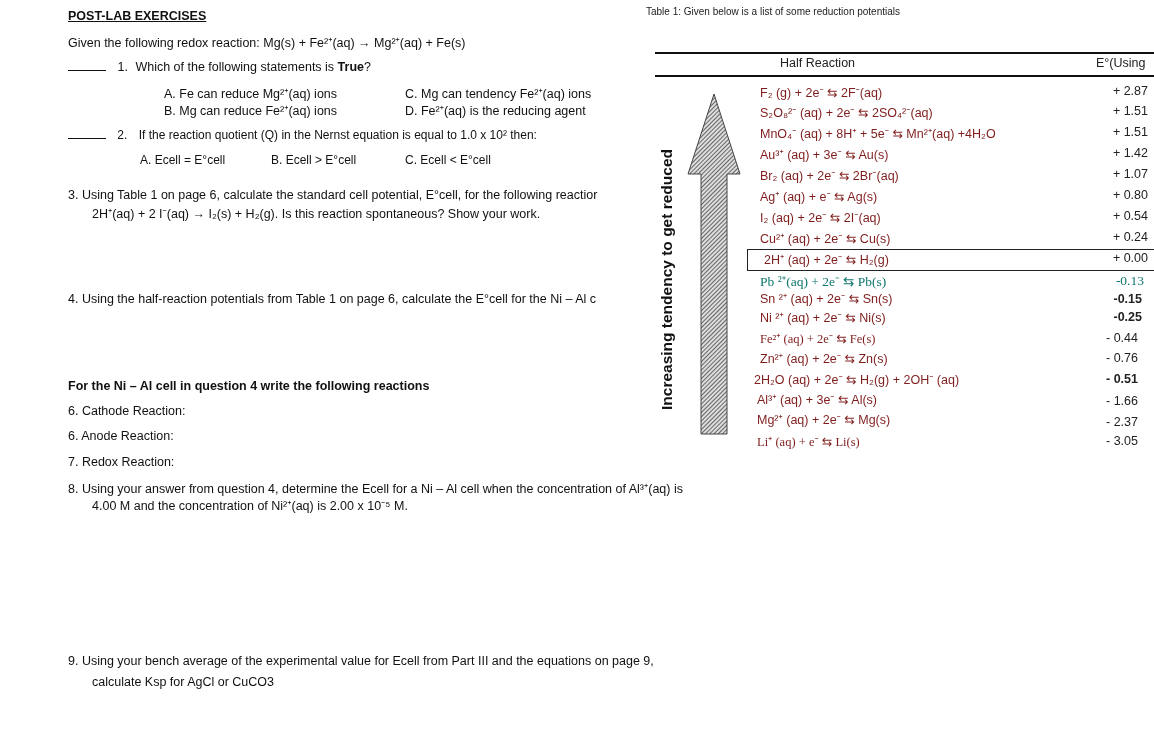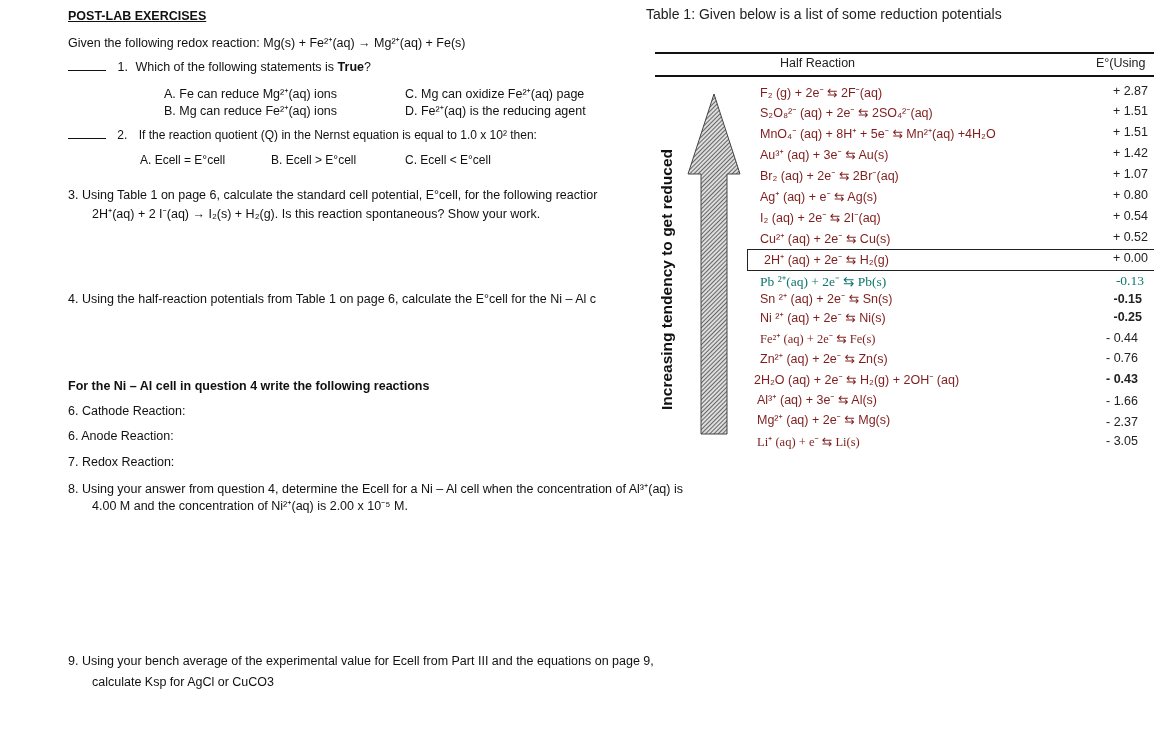--- a/index.html
+++ b/index.html
@@ -2,21 +2,21 @@
 <html><head>
 <meta charset="utf-8">
 <style>
   html, body { margin:0; padding:0; background:#ffffff; }
   body { width:1154px; height:748px; position:relative; overflow:hidden;
          font-family:"Liberation Sans", sans-serif; color:#111; font-size:12.5px; }
   .abs { position:absolute; white-space:nowrap; }
   .title { font-weight:bold; text-decoration:underline; font-size:12.5px; }
   .blank { display:inline-block; width:38px; border-bottom:1.5px solid #111; }
   .bold { font-weight:bold; }
-  .table-caption { font-size:14px; color:#222; }
+  .table-caption { font-size:10px; color:#222; }
   .rule { position:absolute; height:2px; background:#111; }
   .th { font-size:12.5px; color:#222; }
   .hr-row { position:absolute; left:760px; font-size:12.5px; color:#7f1d1d; white-space:nowrap; }
   .ev { position:absolute; right:6px; font-size:12.5px; color:#222; text-align:right; white-space:nowrap; }
   .serif { font-family:"Liberation Serif", serif; font-size:13.5px; color:#0f766e; }
   .boxrow { position:absolute; left:747px; width:420px; height:20px; border:1px solid #222; }
   .arrow-wrap { position:absolute; left:686px; top:92px; width:56px; height:345px; }
   .vlabel { position:absolute; left:658px; top:410px; transform:rotate(-90deg); transform-origin:left top;
             font-weight:bold; font-size:15.5px; color:#111; white-space:nowrap; }
 </style>
@@ -26,21 +26,21 @@
 <div class="abs title" style="left:68px;top:9px;">POST-LAB EXERCISES</div>
 <div class="abs" style="left:68px;top:34px;">Given the following redox reaction:  Mg(s) + Fe²⁺(aq) → Mg²⁺(aq) + Fe(s)</div>
 
 <div class="abs" style="left:68px;top:60px;">
   <span class="blank"></span>
   <span style="margin-left:8px;">1.</span>
   <span style="margin-left:4px;">Which of the following statements is </span><span class="bold">True</span><span>?</span>
 </div>
 <div class="abs" style="left:164px;top:85px;">A.  Fe can reduce Mg²⁺(aq) ions</div>
 <div class="abs" style="left:164px;top:102px;">B.  Mg can reduce Fe²⁺(aq) ions</div>
-<div class="abs" style="left:405px;top:85px;">C.  Mg can oxidize Fe²⁺(aq) page</div>
+<div class="abs" style="left:405px;top:85px;">C.  Mg can tendency Fe²⁺(aq) ions</div>
 <div class="abs" style="left:405px;top:102px;">D.  Fe²⁺(aq) is the reducing agent</div>
 
 <div class="abs" style="left:68px;top:128px;font-size:12px;">
   <span class="blank"></span>
   <span style="margin-left:8px;">2.</span>
   <span style="margin-left:8px;">If the reaction quotient (Q) in the Nernst equation is equal to 1.0 x 10² then:</span>
 </div>
 <div class="abs" style="left:140px;top:153px;font-size:12px;">A.  Ecell = E°cell</div>
 <div class="abs" style="left:271px;top:153px;font-size:12px;">B.  Ecell &gt; E°cell</div>
 <div class="abs" style="left:405px;top:153px;font-size:12px;">C.  Ecell &lt; E°cell</div>
@@ -89,33 +89,33 @@
 <div class="ev" style="top:125px;">+ 1.51</div>
 <div class="hr-row" style="top:146px;">Au³⁺ (aq) +  3e⁻  ⇆  Au(s)</div>
 <div class="ev" style="top:146px;">+ 1.42</div>
 <div class="hr-row" style="top:167px;">Br₂ (aq) +  2e⁻  ⇆  2Br⁻(aq)</div>
 <div class="ev" style="top:167px;">+ 1.07</div>
 <div class="hr-row" style="top:188px;">Ag⁺ (aq) +  e⁻  ⇆  Ag(s)</div>
 <div class="ev" style="top:188px;">+ 0.80</div>
 <div class="hr-row" style="top:209px;">I₂ (aq) +  2e⁻  ⇆  2I⁻(aq)</div>
 <div class="ev" style="top:209px;">+ 0.54</div>
 <div class="hr-row" style="top:230px;">Cu²⁺ (aq) +  2e⁻  ⇆  Cu(s)</div>
-<div class="ev" style="top:230px;">+ 0.52</div>
+<div class="ev" style="top:230px;">+ 0.24</div>
 <div class="hr-row" style="top:251px;left:764px;">2H⁺ (aq) +  2e⁻  ⇆  H₂(g)</div>
 <div class="ev" style="top:251px;">+ 0.00</div>
 <div class="hr-row serif" style="top:272px;">Pb ²⁺(aq) +  2e⁻  ⇆  Pb(s)</div>
 <div class="ev serif" style="top:273px;right:10px;">-0.13</div>
 <div class="hr-row" style="top:290px;">Sn ²⁺ (aq) +  2e⁻  ⇆  Sn(s)</div>
 <div class="ev bold" style="top:292px;right:12px;">-0.15</div>
 <div class="hr-row" style="top:309px;">Ni ²⁺ (aq) +  2e⁻  ⇆  Ni(s)</div>
 <div class="ev bold" style="top:310px;right:12px;">-0.25</div>
 <div class="hr-row" style="top:330px;font-family:Liberation Serif, serif;">Fe²⁺ (aq) +  2e⁻  ⇆  Fe(s)</div>
 <div class="ev" style="top:331px;right:16px;">- 0.44</div>
 <div class="hr-row" style="top:350px;">Zn²⁺ (aq) +  2e⁻  ⇆  Zn(s)</div>
 <div class="ev" style="top:351px;right:16px;">- 0.76</div>
 <div class="hr-row" style="top:371px;left:754px;">2H₂O (aq) +  2e⁻  ⇆  H₂(g)  +  2OH⁻ (aq)</div>
-<div class="ev bold" style="top:372px;right:16px;">- 0.43</div>
+<div class="ev bold" style="top:372px;right:16px;">- 0.51</div>
 <div class="hr-row" style="top:391px;left:757px;">Al³⁺ (aq) +  3e⁻  ⇆  Al(s)</div>
 <div class="ev" style="top:394px;right:16px;">- 1.66</div>
 <div class="hr-row" style="top:411px;left:757px;">Mg²⁺ (aq) +  2e⁻  ⇆ Mg(s)</div>
 <div class="ev" style="top:415px;right:16px;">- 2.37</div>
 <div class="hr-row" style="top:433px;left:757px;font-family:Liberation Serif, serif;">Li⁺ (aq) +  e⁻  ⇆  Li(s)</div>
 <div class="ev" style="top:434px;right:16px;">- 3.05</div>
 
 </body></html>

